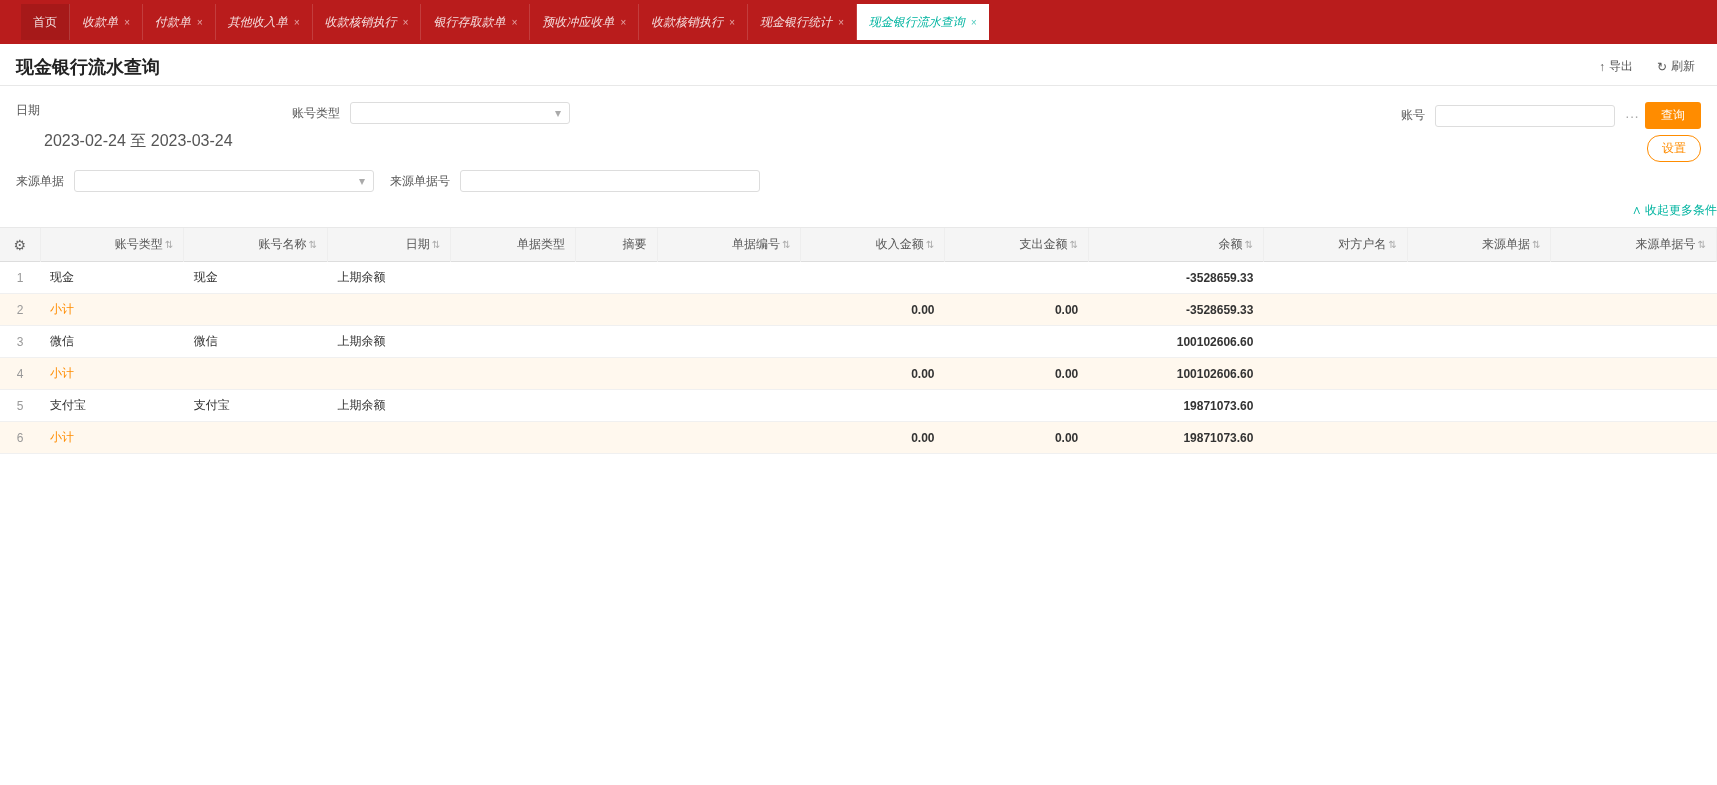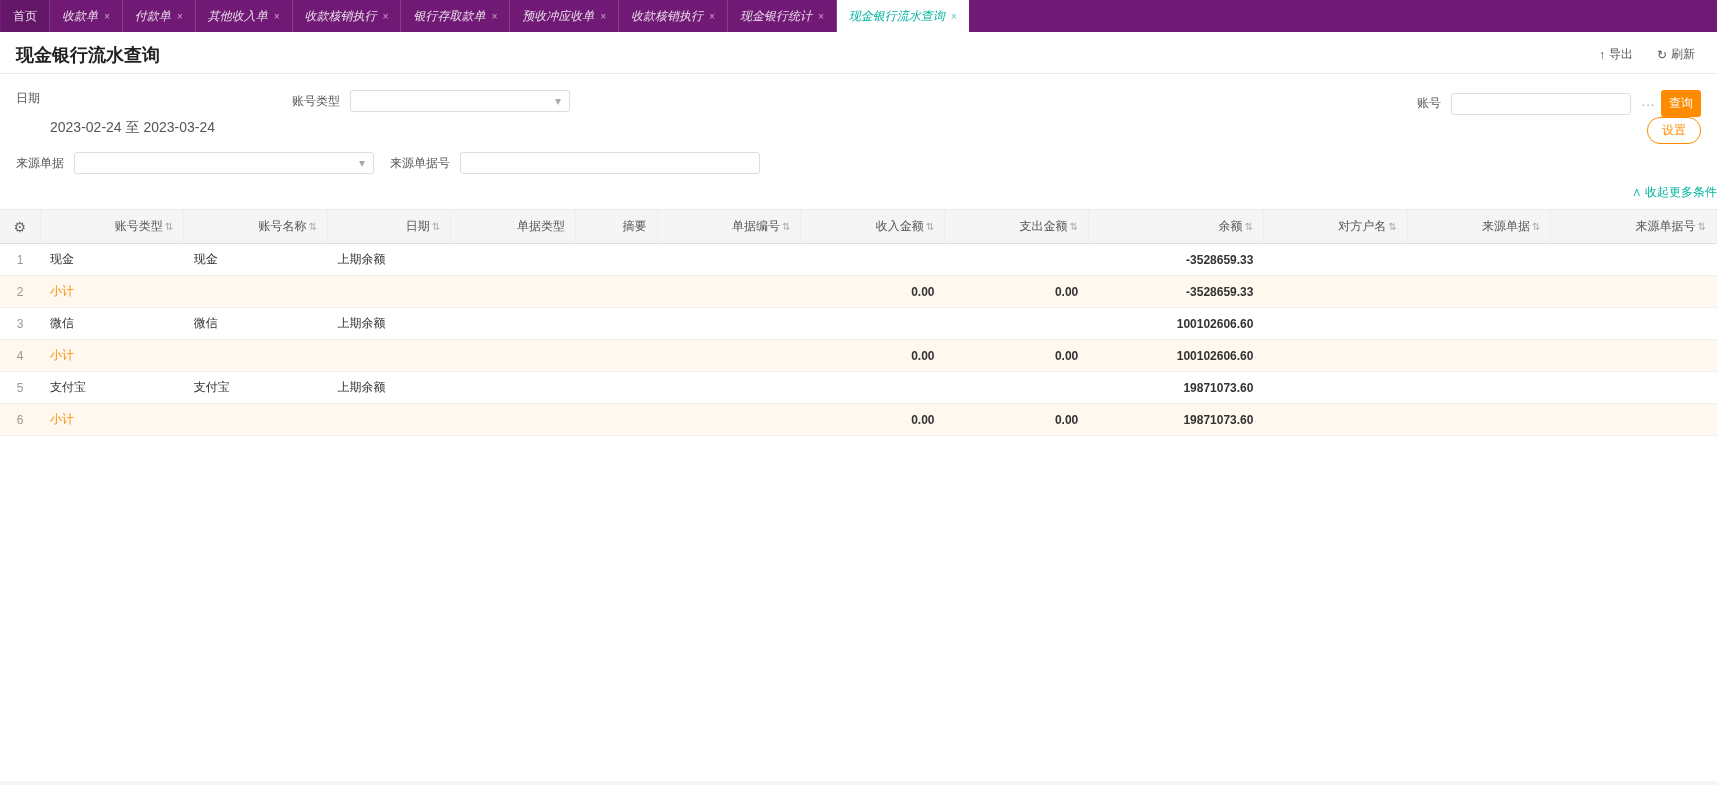--- a/index.html
+++ b/index.html
@@ -1,24 +1,24 @@
 <!DOCTYPE html>
 <html><head>
   <meta charset="utf-8">
   <style>
     * { box-sizing: border-box; margin: 0; padding: 0; }
     body { font-family: "Microsoft YaHei", "PingFang SC", sans-serif; font-size: 12px; background: #f5f5f5; color: #333; }
 
     
     .top-nav {
-      background: #701a75;
-      display: flex;
-      align-items: center;
-      height: 32px;
-      padding: 0 1px;
+      background: #b91c1c;
+      display: flex;
+      align-items: center;
+      height: 44px;
+      padding: 0 21px;
       overflow: hidden;
     }
     .nav-tab {
       display: flex;
       align-items: center;
       padding: 0 12px;
       height: 36px;
       color: rgba(255,255,255,0.85);
       font-size: 12px;
       cursor: pointer;
@@ -104,23 +104,23 @@
       font-size: 12px;
       color: #555;
     }
     .date-option.active {
       background: #ff8c00;
       color: #fff;
       border-radius: 10px;
       padding: 2px 8px;
     }
     .date-range {
-      font-size: 14px;
-      color: #555;
-      margin-left: 6px;
+      font-size: 16px;
+      color: #555;
+      margin-left: 0;
     }
     .filter-select {
       display: flex;
       align-items: center;
       border: 1px solid #ddd;
       border-radius: 3px;
       padding: 3px 8px;
       min-width: 160px;
       cursor: pointer;
       background: #fff;
@@ -144,21 +144,21 @@
       color: #aaa;
       font-size: 14px;
       cursor: pointer;
       margin-left: 4px;
     }
     .btn-query {
       background: #ff8c00;
       color: #fff;
       border: none;
       border-radius: 3px;
-      padding: 5px 8px;
+      padding: 5px 16px;
       font-size: 12px;
       cursor: pointer;
       font-family: inherit;
     }
     .btn-settings {
       background: #fff;
       color: #ff8c00;
       border: 1px solid #ff8c00;
       border-radius: 13px;
       padding: 4px 14px;
@@ -322,21 +322,21 @@
       <div style="display:flex; flex-direction:column; gap:4px; flex:1; max-width:320px;">
         <div class="filter-group">
           <span class="filter-label">账号类型</span>
           <div class="filter-wide">
             <span></span>
             <span class="arrow">▾</span>
           </div>
         </div>
       </div>
 
-      <div style="display:flex; flex-direction:column; align-items:flex-end; margin-left:auto;justify-content:space-between;">
+      <div style="display:flex; flex-direction:column; gap:6px; align-items:flex-end; margin-left:auto;justify-content:space-between;">
         <div class="filter-group">
           <span class="filter-label">账号</span>
           <input class="account-input" type="text" value="" style="">
           <span class="filter-dots">···</span>
           <button class="btn-query">查询</button>
         </div>
         <div>
           <button class="btn-settings">设置</button>
         </div>
       </div>

